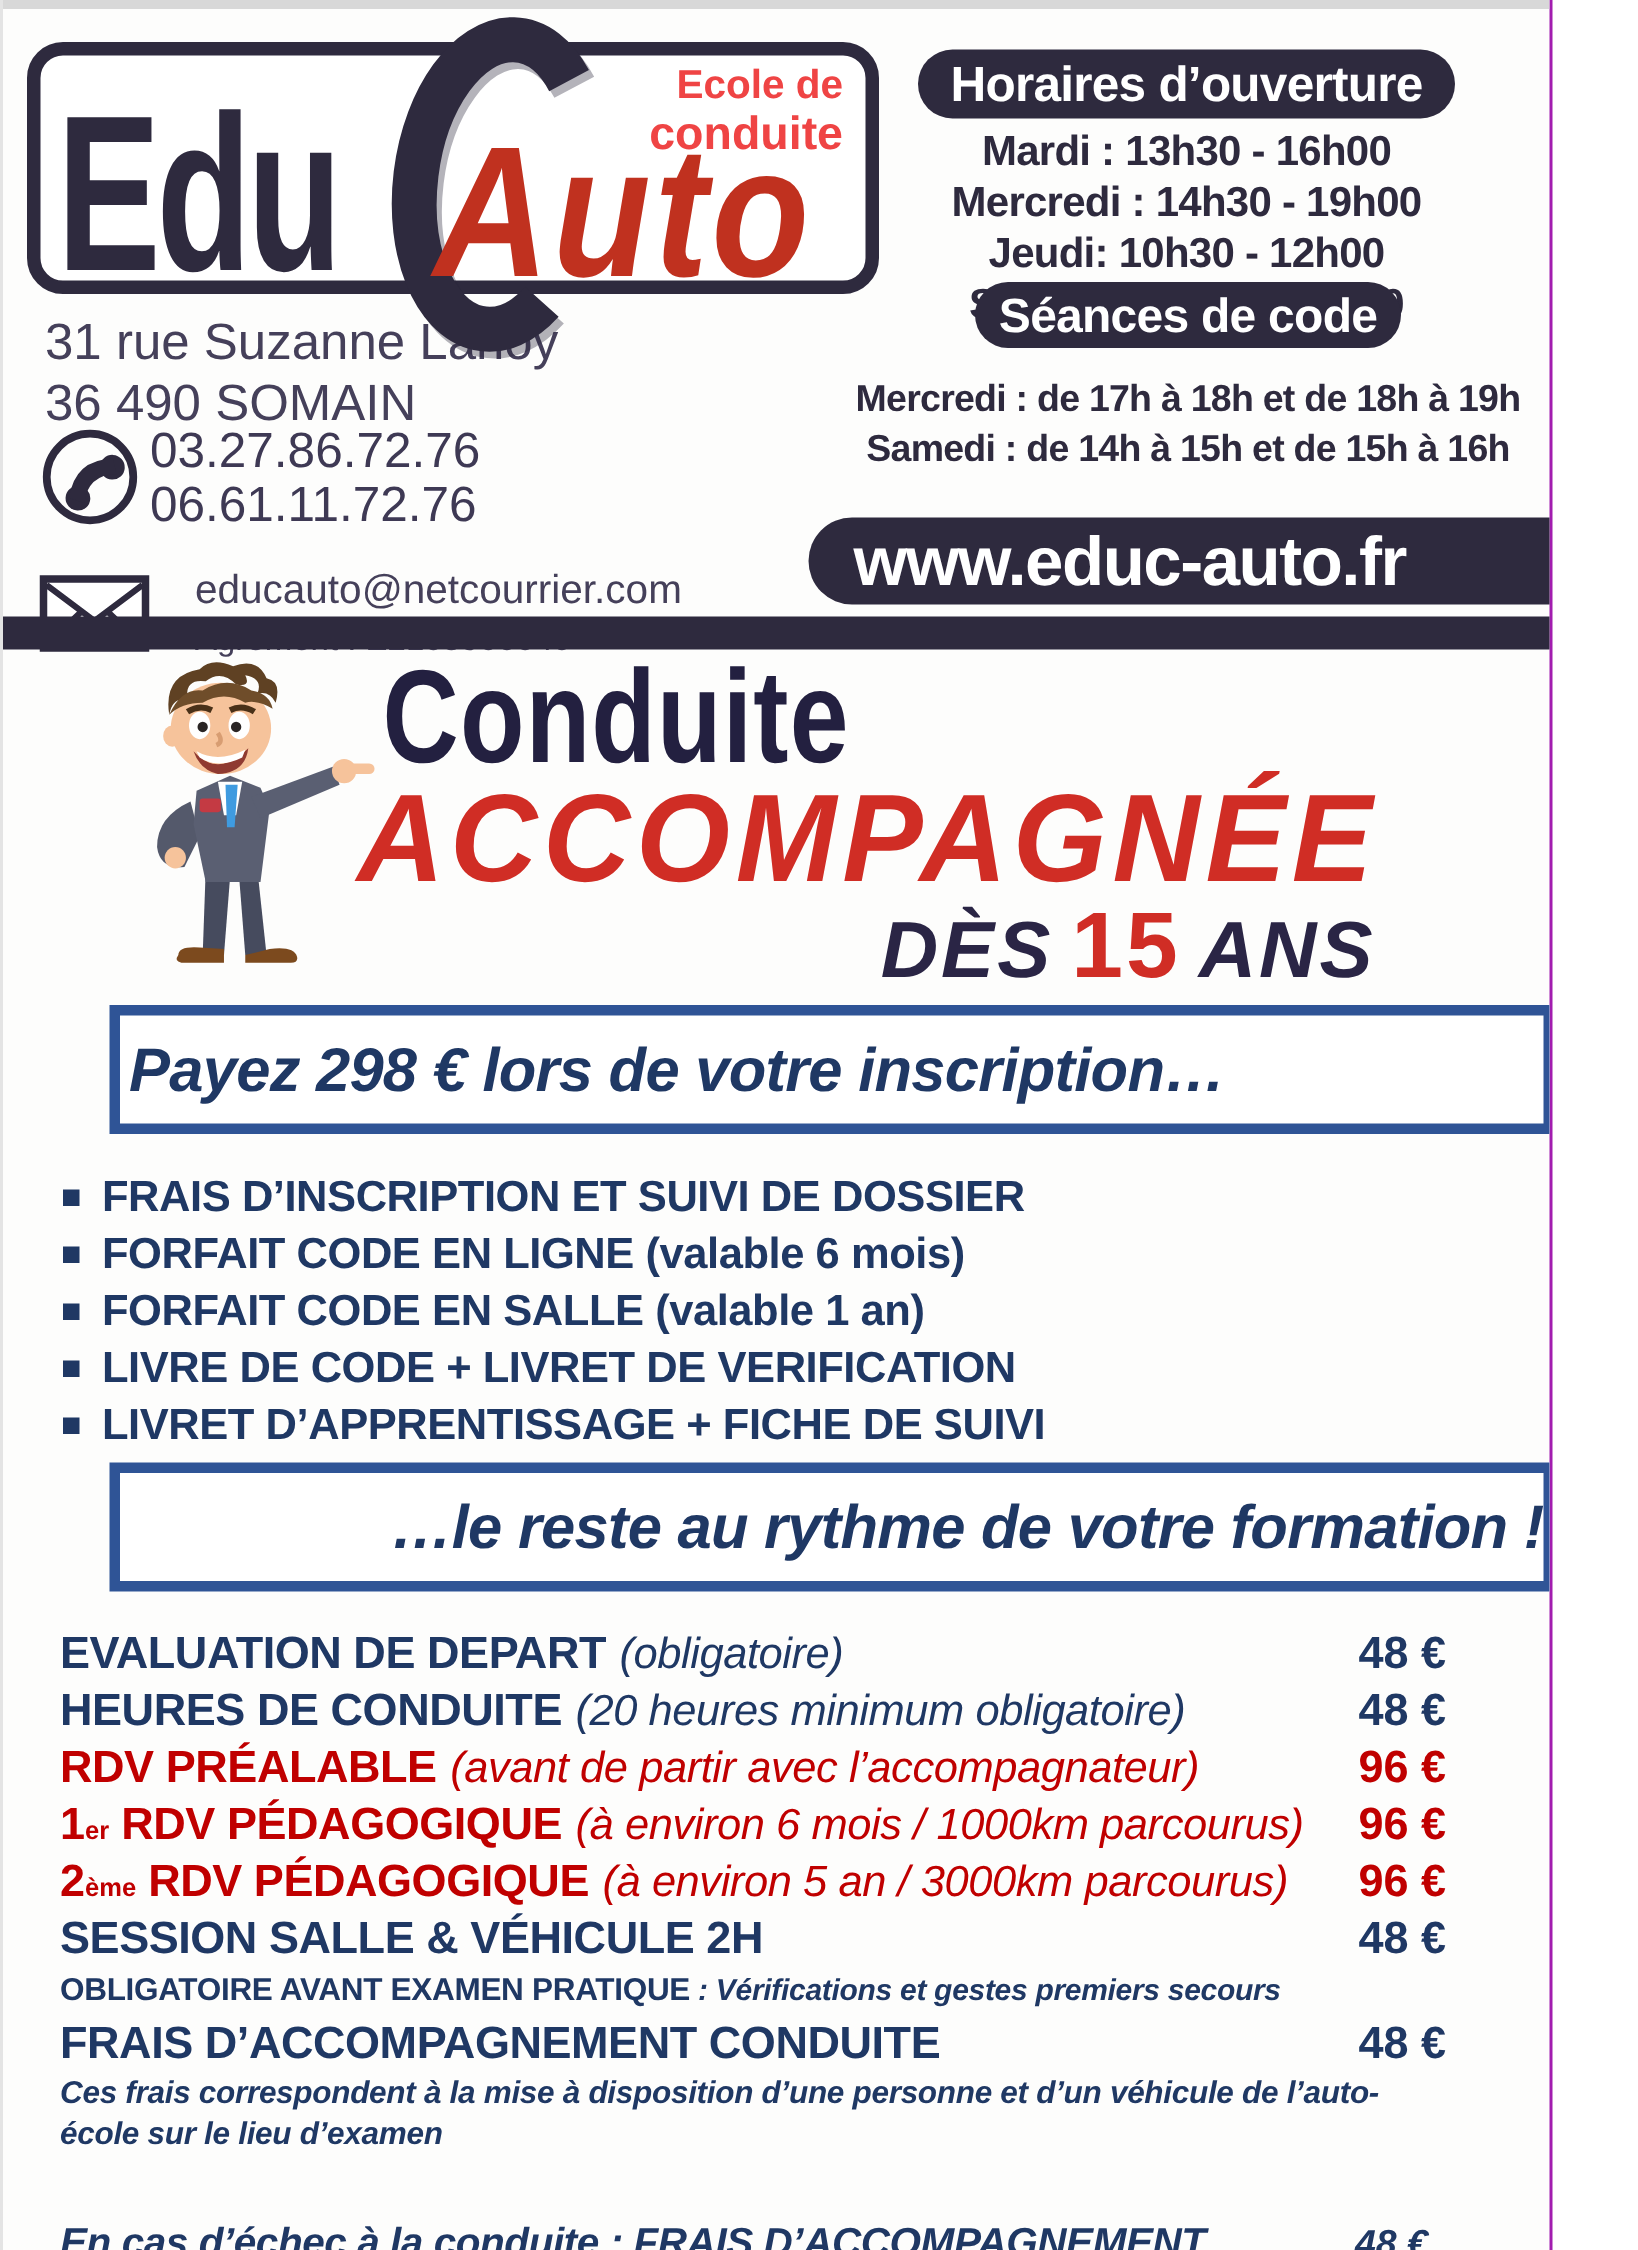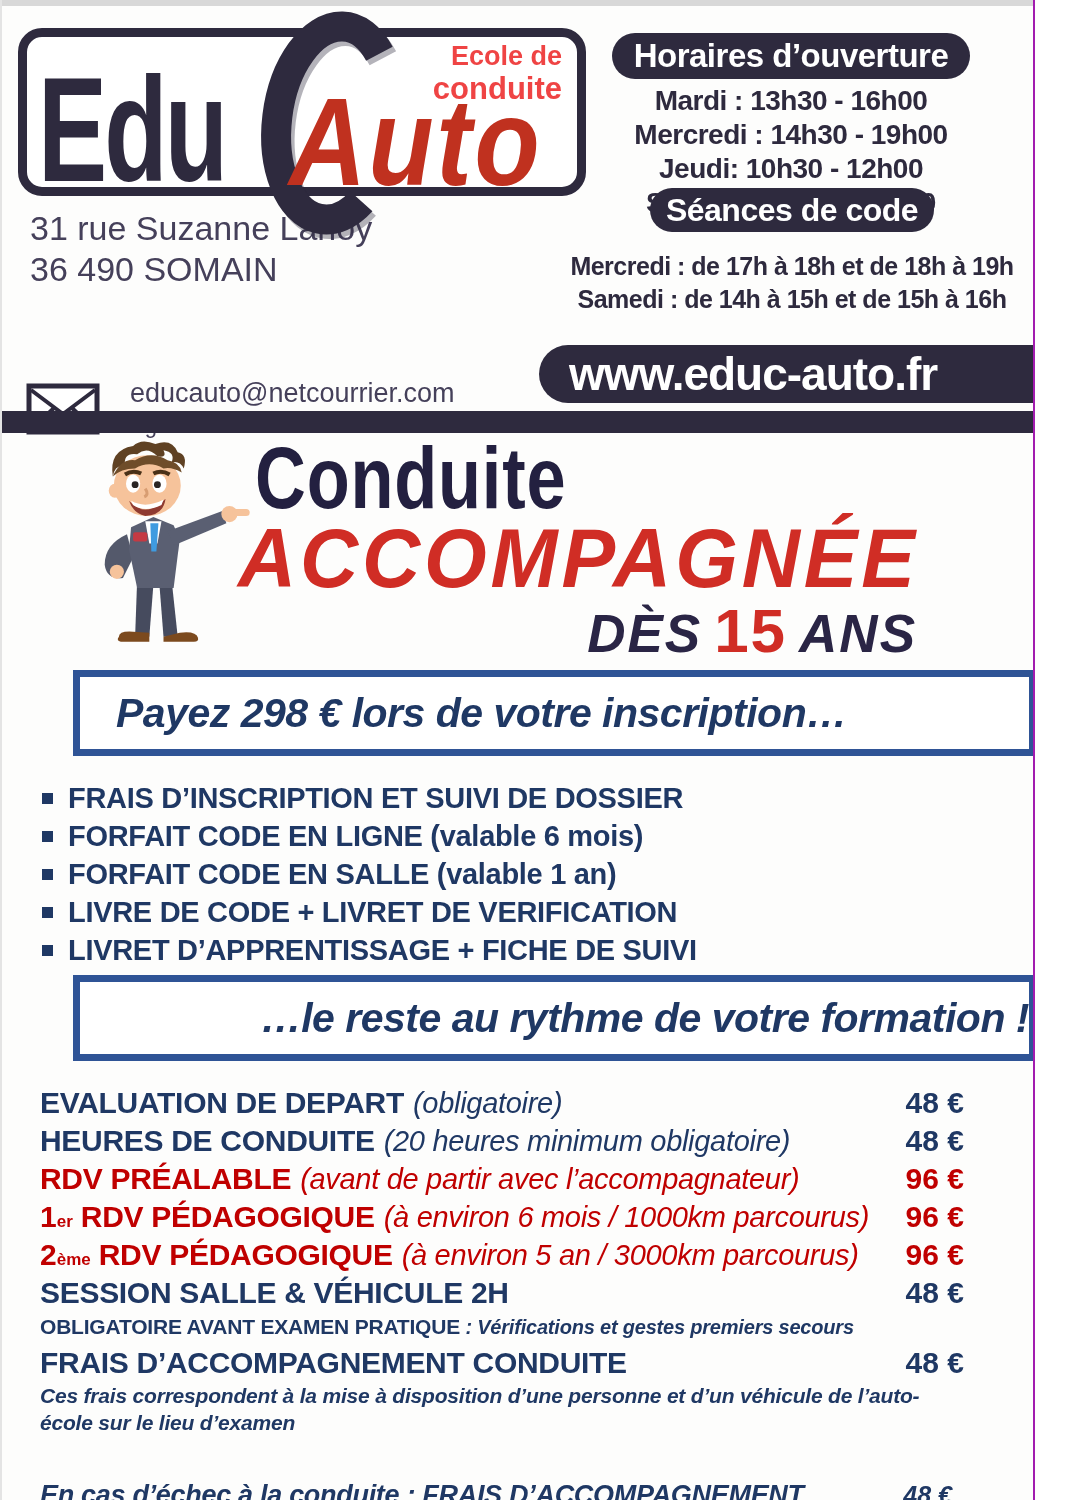--- a/index.html
+++ b/index.html
@@ -56,21 +56,21 @@
   .hero-line2 { left:236px; top:517px; font-size:83px; line-height:1; font-weight:800; font-style:italic;
     color:#d02d25; transform:scaleX(.97); transform-origin:left top; letter-spacing:4px; }
   .hero-sub { right:116px; top:597px; font-size:53px; line-height:1.1; font-weight:800; font-style:italic;
     color:#2a2545; letter-spacing:2px; }
   .hero-sub .num { color:#d02d25; font-size:62px; margin:0 12px; font-style:normal; font-weight:700;text-align:right; }
 
   
   .offer-box { left:71px; width:963px; height:86px; box-sizing:border-box; background:#ffffff;
     border:7px solid #2f5496; display:flex; align-items:center;
     font-size:41px; font-weight:700; font-style:italic; color:#1f3864; letter-spacing:-0.5px; }
-  .offer-top { top:670px; padding-left:36px; }
+  .offer-top { top:670px; padding-left:6px; }
   .offer-bottom { top:975px; justify-content:flex-end; }
 
   
   .includes { left:40px; top:779px; }
   .inc-item { display:flex; align-items:center; height:38px; }
   .inc-marker { width:11px; height:11px; background:#1f3864; margin-right:15px; flex:0 0 auto; }
   .inc-text { font-size:29px; font-weight:700; color:#1f3864; letter-spacing:-0.3px; }
 
   
   .pricing { left:38px; top:1084px; width:924px; color:#1f3864; }
@@ -108,20 +108,34 @@
   <div class="abs logo-school">
     <span class="l1">Ecole de</span>
     <span class="l2">conduite</span>
   </div>
 
   <div class="abs address">
     <div>31 rue Suzanne Lanoy</div>
     <div>36 490 SOMAIN</div>
   </div>
 
+  <div class="abs phone-block">
+    <svg width="68" height="68" viewBox="0 0 66 66">
+      <circle cx="33" cy="33" r="28" fill="none" stroke="#2e2a3e" stroke-width="5"></circle>
+      <g transform="rotate(-42 33 33)" fill="#2e2a3e">
+        <circle cx="18" cy="38" r="8"></circle>
+        <circle cx="48" cy="38" r="8"></circle>
+        <path d="M14 34 Q33 18 52 34 L47 43 Q33 31 19 43 Z"></path>
+      </g>
+    </svg>
+    <div class="phone-nums">
+      <div>03.27.86.72.76</div>
+      <div>06.61.11.72.76</div>
+    </div>
+  </div>
 
   <div class="abs email-block">
     <svg width="74" height="52" viewBox="0 0 74 52">
       <rect x="3" y="3" width="68" height="46" fill="#ffffff" stroke="#2e2a3e" stroke-width="5"></rect>
       <path d="M5 7 L37 31 L69 7" fill="none" stroke="#2e2a3e" stroke-width="4"></path>
       <path d="M7 45 L28 25 M67 45 L46 25" stroke="#2e2a3e" stroke-width="4"></path>
     </svg>
     <div class="email-texts">
       <div class="email-line">educauto@netcourrier.com</div>
       <div class="agrement-line">Agrément : E2105900040</div>

